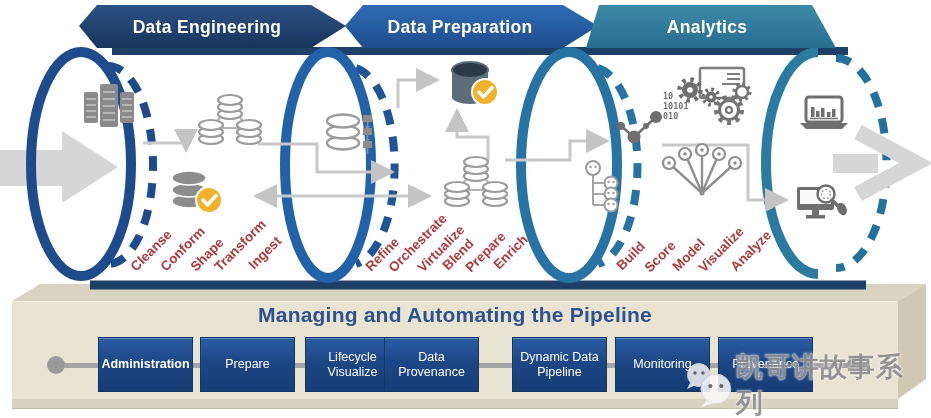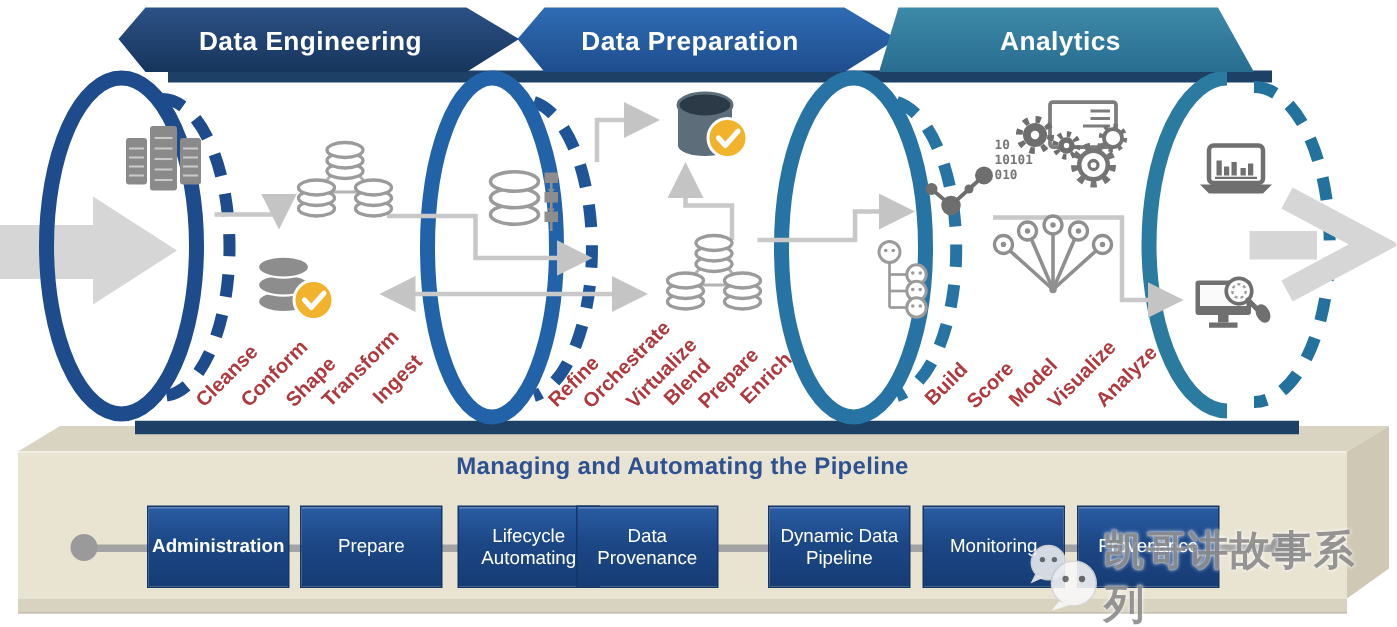--- a/index.html
+++ b/index.html
@@ -10,21 +10,21 @@
   
   .p-face{position:absolute;z-index:1;}
   .p-top{left:12px;top:284px;width:914px;height:17px;background:#d9d3c1;
          clip-path:polygon(0px 17px,886px 17px,914px 0px,28px 0px);}
   .p-front{left:12px;top:301px;width:886px;height:98px;background:#e9e3d2;border-top:1px solid #f2edde;}
   .p-right{left:898px;top:284px;width:28px;height:126px;background:#cfc8b4;
          clip-path:polygon(0px 17px,28px 0px,28px 95px,0px 115px);}
   .p-bottom{left:12px;top:399px;width:886px;height:10px;background:#d8d2c1;border-bottom:1px solid #c4beac;}
   .platform-ui{position:absolute;left:0;top:0;z-index:3;}
   .p-title{position:absolute;left:0;top:303px;width:910px;text-align:center;
-           font-size:16px;font-weight:bold;color:#2d5191;letter-spacing:.2px;}
+           font-size:21px;font-weight:bold;color:#2d5191;letter-spacing:.2px;}
   .rail{position:absolute;left:56px;top:363px;width:800px;height:5px;background:#a3a3a3;}
   .rail-dot{position:absolute;width:18px;height:18px;border-radius:50%;background:#9a9a9a;top:356px;}
   .pbox{position:absolute;top:337px;width:95px;height:55px;display:flex;align-items:center;
         justify-content:center;text-align:center;padding:2px 3px;color:#fff;font-size:12.5px;
         line-height:1.18;background:linear-gradient(180deg,#2a5ca3 0%,#1c4786 45%,#163c74 100%);
         border:1px solid #123667;box-shadow:inset 0 1px 0 rgba(255,255,255,.28);}
   
   .watermark{position:absolute;left:686px;top:349px;z-index:4;display:flex;align-items:center;opacity:.93;}
   .wm-text{font-size:27px;font-weight:bold;color:#8f8f8f;letter-spacing:1px;
            text-shadow:0 0 3px rgba(255,255,255,.95), 0 0 1px rgba(255,255,255,.9);}
@@ -306,21 +306,21 @@
     </g>
   </svg>
 
   <div class="platform-ui">
     <div class="p-title">Managing and Automating the Pipeline</div>
     <div class="rail"></div>
     <div class="rail-dot" style="left:47px;"></div>
     <div class="rail-dot" style="left:847px;"></div>
     <div class="pbox" style="left:98px;font-weight:bold;">Administration</div>
     <div class="pbox" style="left:200px;">Prepare</div>
-    <div class="pbox" style="left:305px;">Lifecycle Automating</div>
+    <div class="pbox" style="left:305px;">Lifecycle Visualize</div>
     <div class="pbox" style="left:384px;">Data Provenance</div>
     <div class="pbox" style="left:512px;text-align:center;">Dynamic Data Pipeline</div>
     <div class="pbox" style="left:615px;">Monitoring</div>
     <div class="pbox" style="left:718px;">Provenance</div>
   </div>
 
   <div class="watermark">
     <svg width="50" height="46" viewBox="0 0 50 46">
       <circle cx="13" cy="13" r="11.5" fill="rgba(244,244,244,0.92)" stroke="#d6d6d6" stroke-width="1"></circle>
       <polygon points="4,21 1,27 10,23" fill="rgba(244,244,244,0.92)"></polygon>

